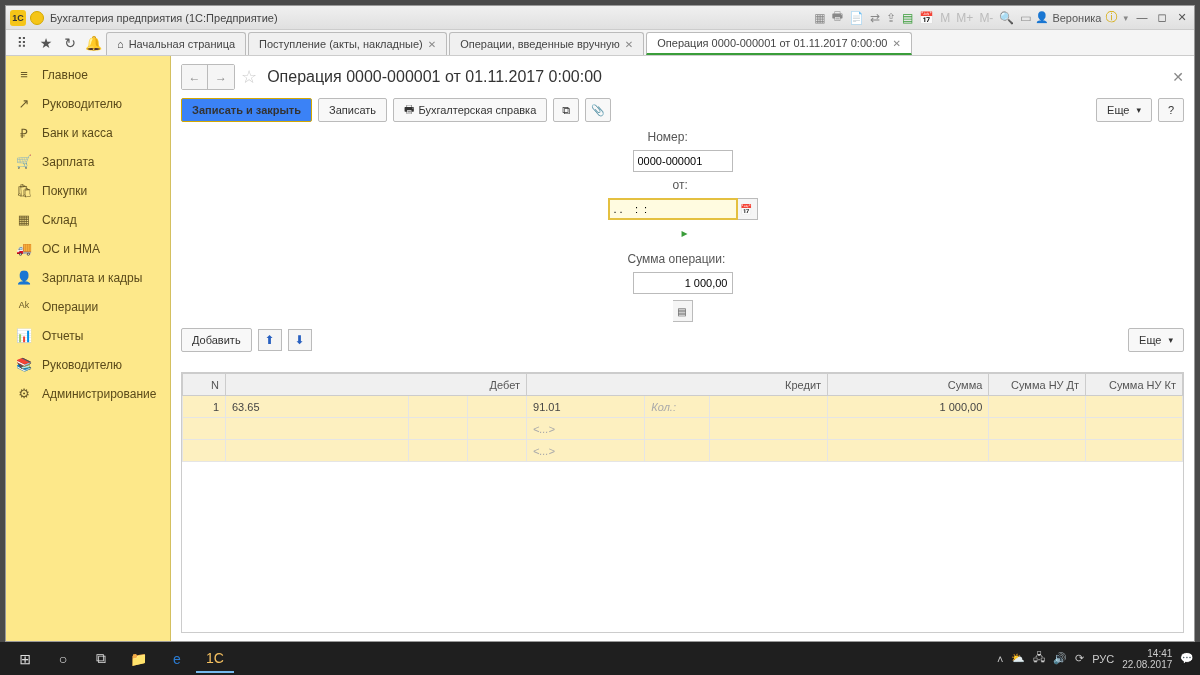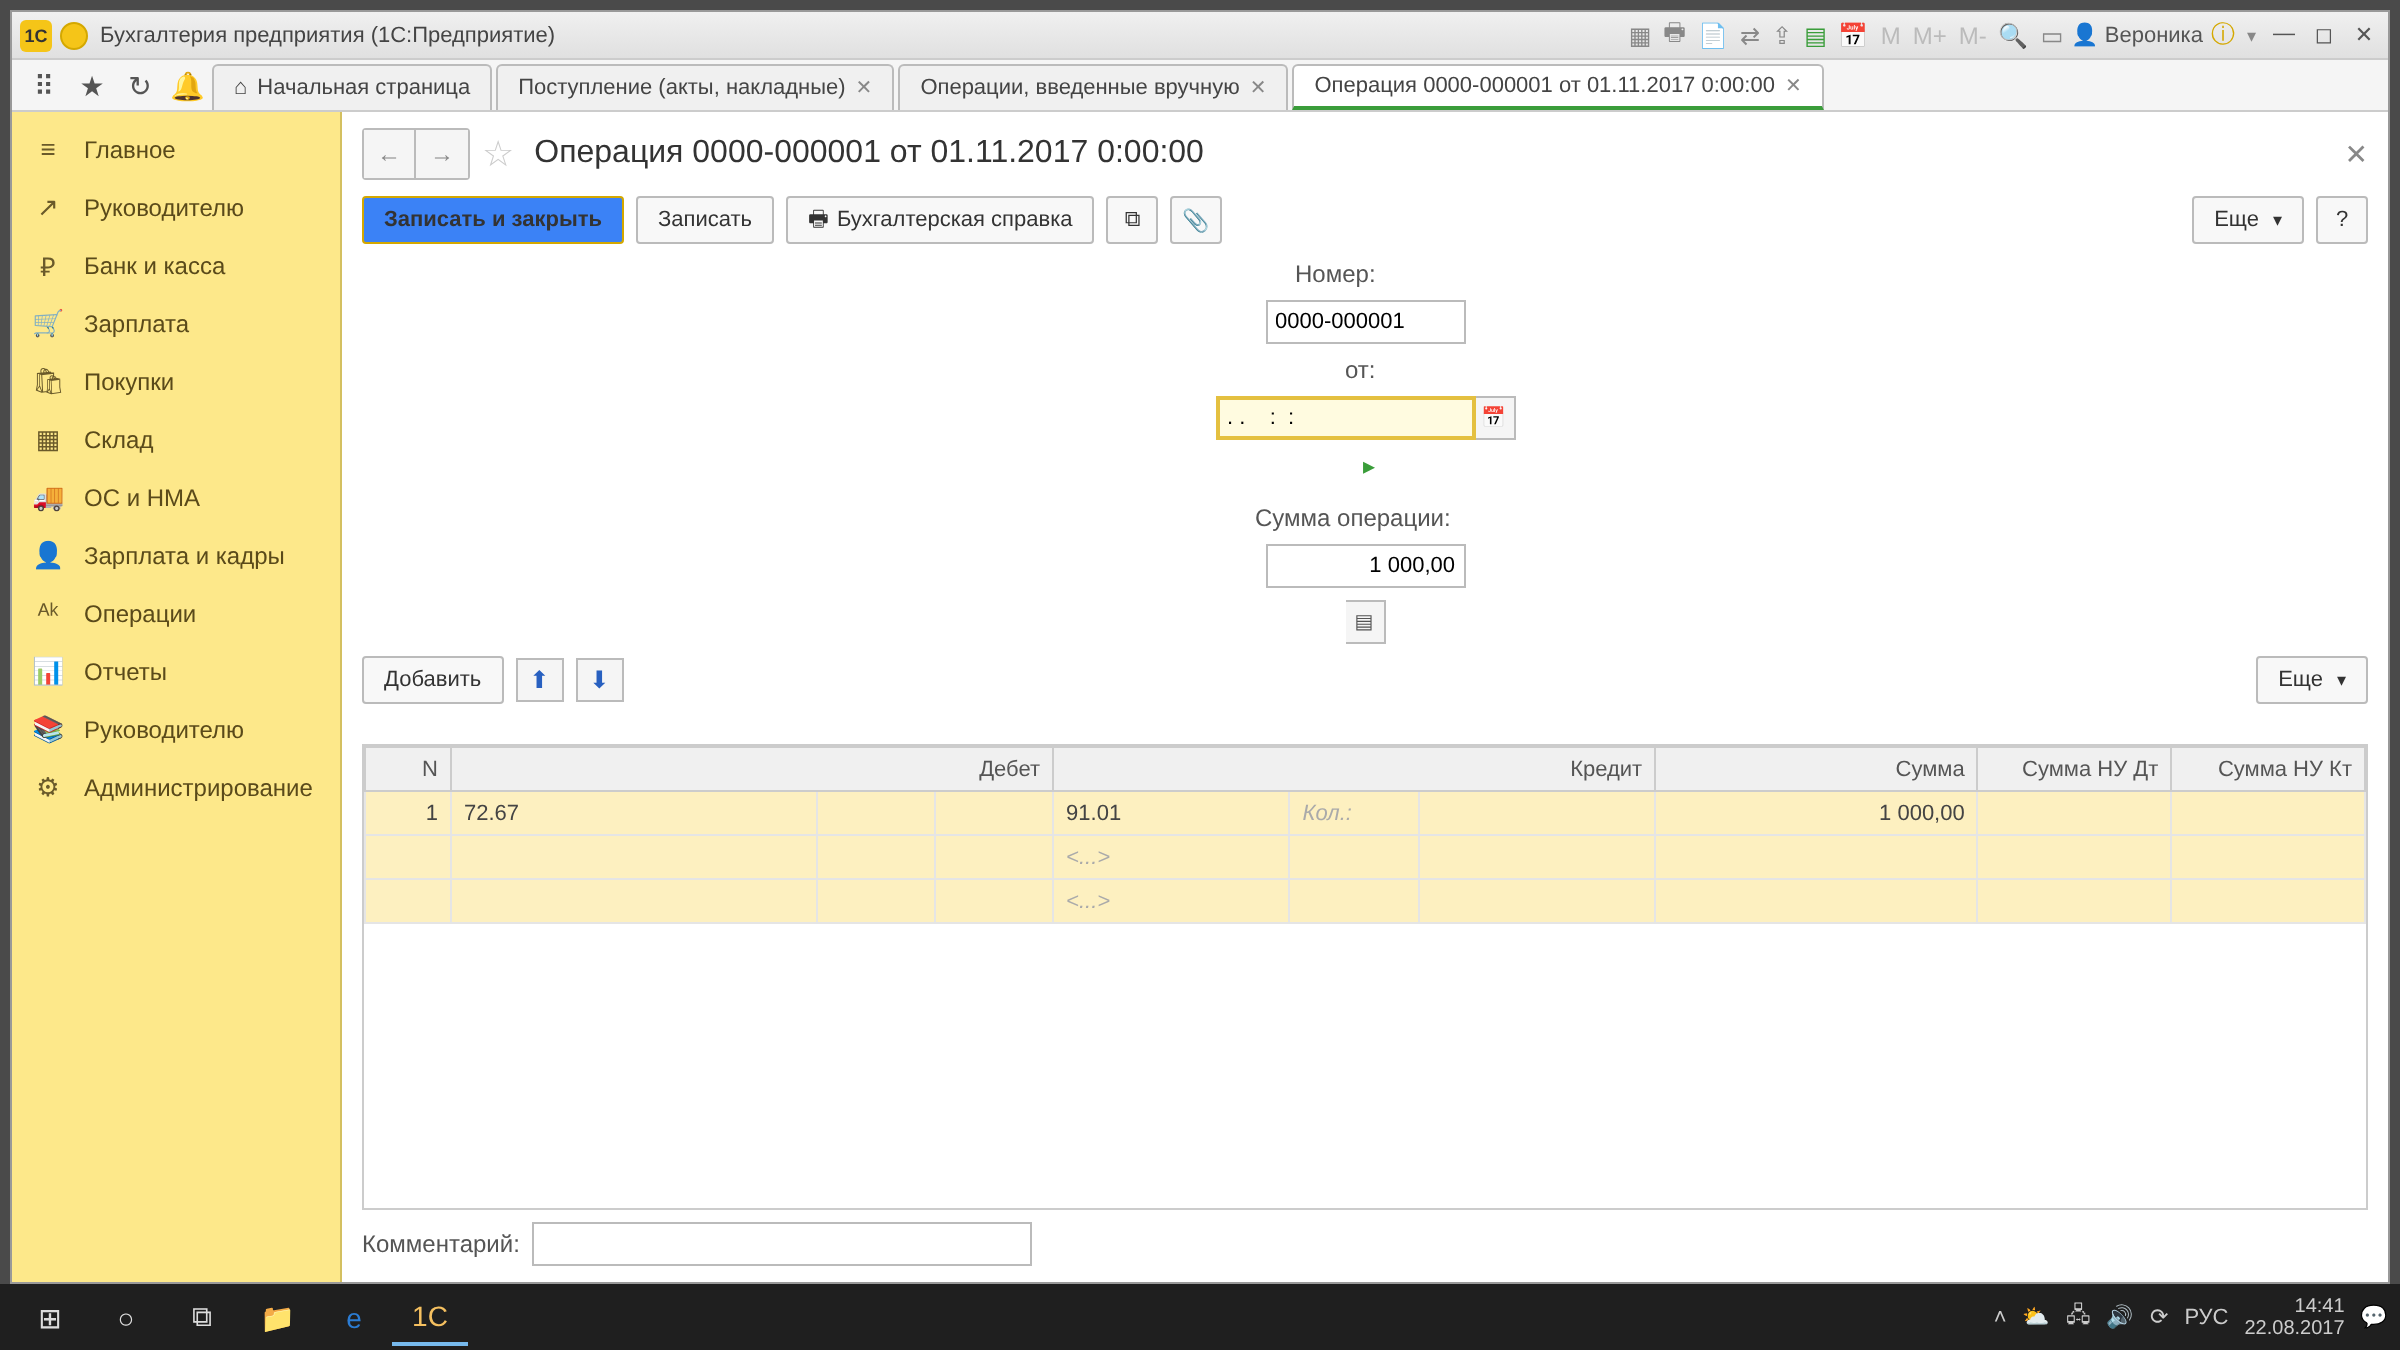--- a/index.html
+++ b/index.html
@@ -252,21 +252,21 @@
               <th colspan="3" style="width:280px">Дебет</th>
               <th colspan="3" style="width:280px">Кредит</th>
               <th style="width:150px">Сумма</th>
               <th style="width:90px">Сумма НУ Дт</th>
               <th style="width:90px">Сумма НУ Кт</th>
             </tr>
           </thead>
           <tbody>
             <tr class="sel">
               <td class="ncol">1</td>
-              <td style="width:170px">72.67</td>
+              <td style="width:170px">63.65</td>
               <td style="width:55px"></td>
               <td style="width:55px"></td>
               <td style="width:110px">91.01</td>
               <td class="placeholder" style="width:60px">Кол.:</td>
               <td style="width:110px"></td>
               <td class="rt">1 000,00</td>
               <td></td>
               <td></td>
             </tr>
             <tr class="sel">
@@ -290,24 +290,20 @@
               <td></td>
               <td></td>
               <td></td>
               <td></td>
               <td></td>
             </tr>
           </tbody>
         </table>
       </div>
 
-      <div class="comment-row">
-        <label>Комментарий:</label>
-        <input class="input" style="width: 250px;" value="">
-      </div>
     </div>
   </div>
 </div>
 
 <div class="taskbar">
   <div class="tb-item">⊞</div>
   <div class="tb-item">○</div>
   <div class="tb-item">⧉</div>
   <div class="tb-item" style="color:#f5c060">📁</div>
   <div class="tb-item" style="color:#2b7cd3">e</div>

